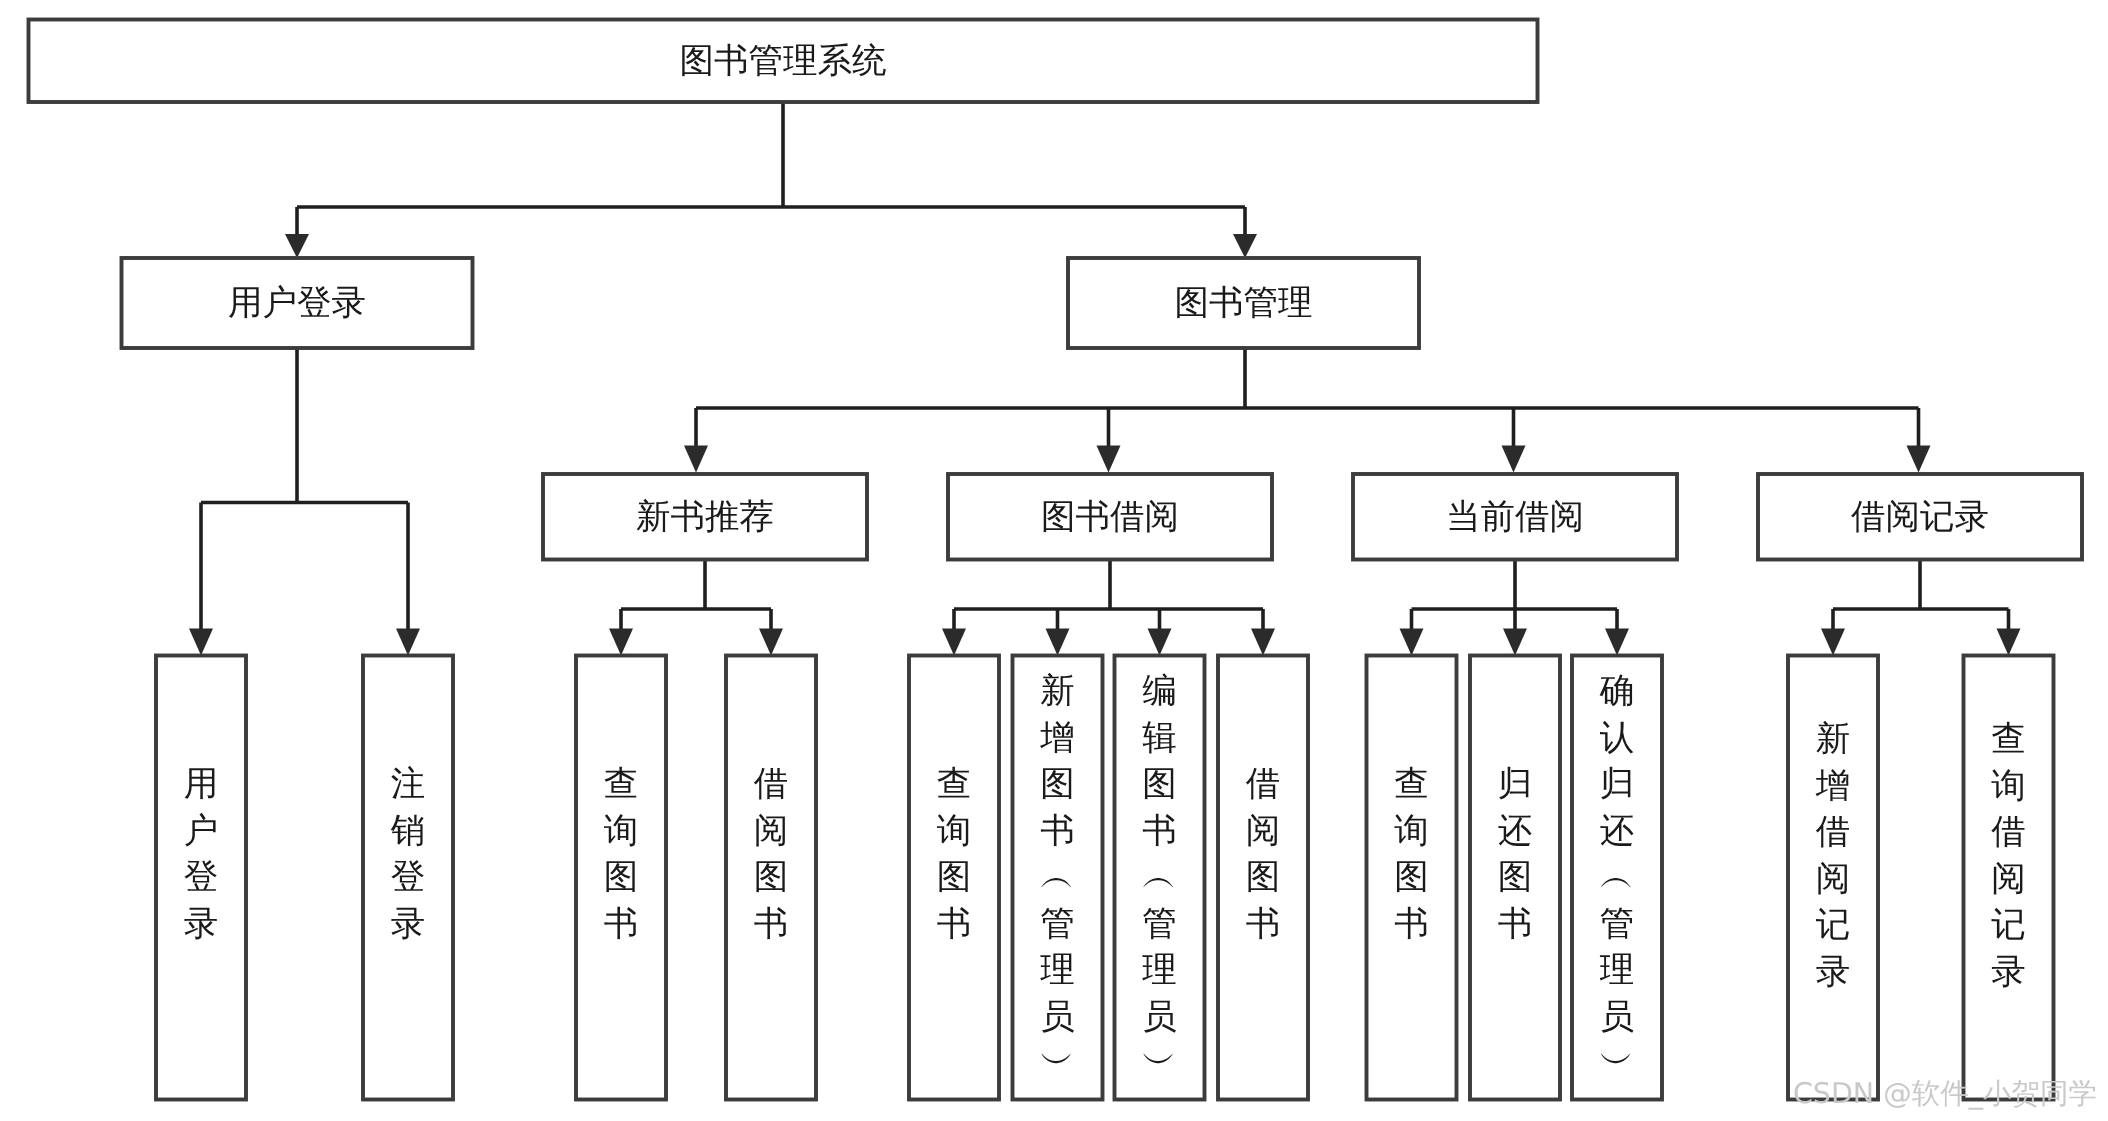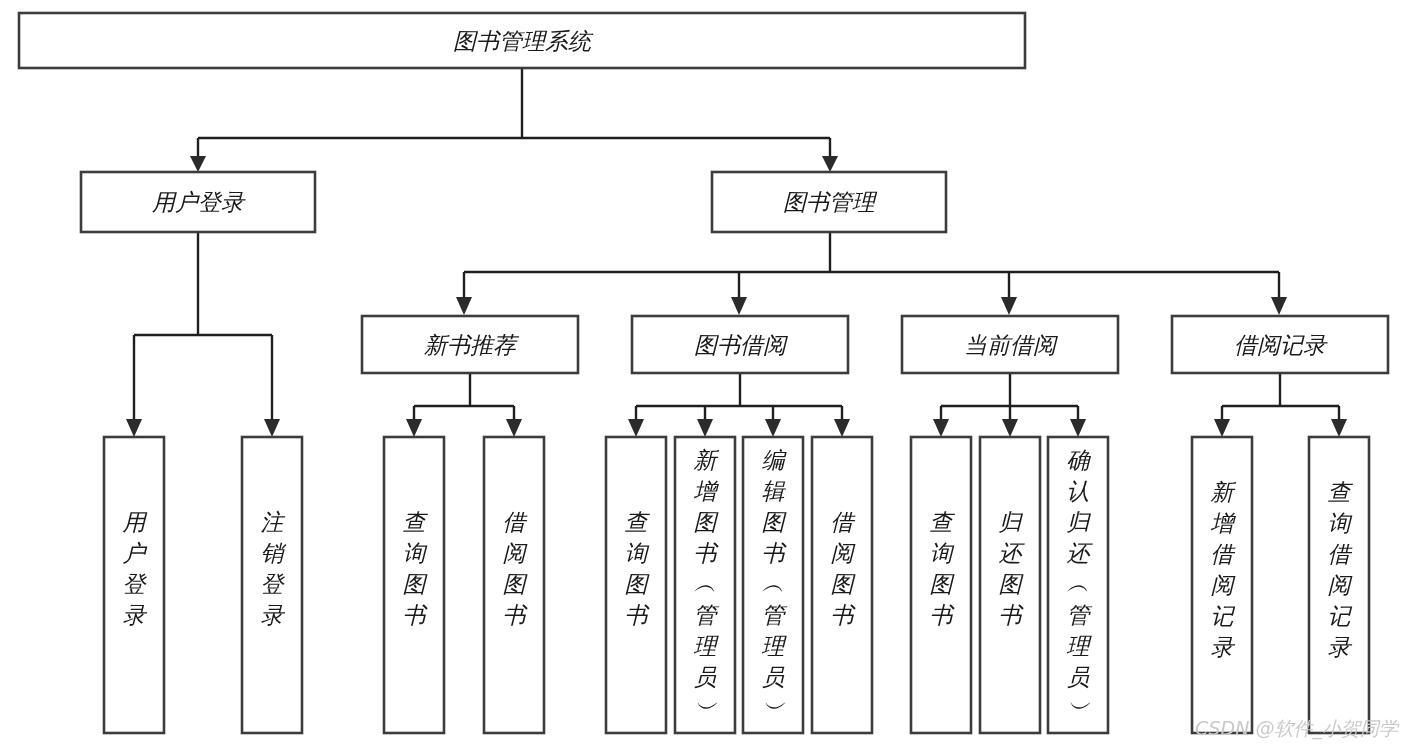--- a/index.html
+++ b/index.html
@@ -12,21 +12,20 @@
     width: 1405px;
     height: 747px;
     overflow: hidden;
     font-family: "DejaVu Sans", "Liberation Sans", sans-serif;
   }
   #diagram-root {
     position: relative;
     width: 1405px;
     height: 747px;
     background: #ffffff;
-    font-style: italic;
   }
   svg#flowchart {
     display: block;
     width: 1405px;
     height: 747px;
   }
   .node-box {
     fill: #ffffff;
     stroke: #3c3c3c;
     stroke-width: 2.6;

